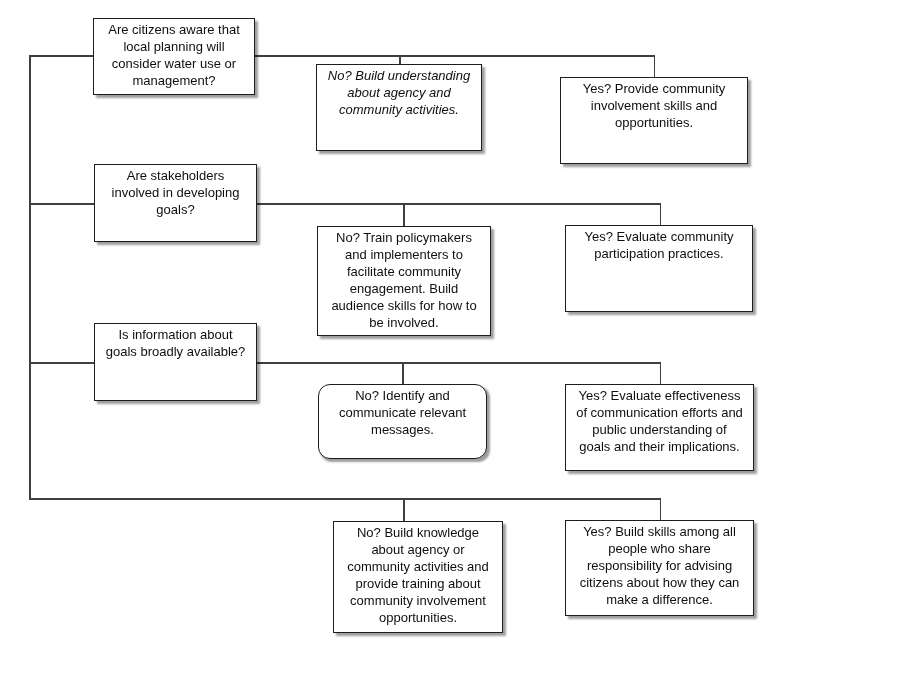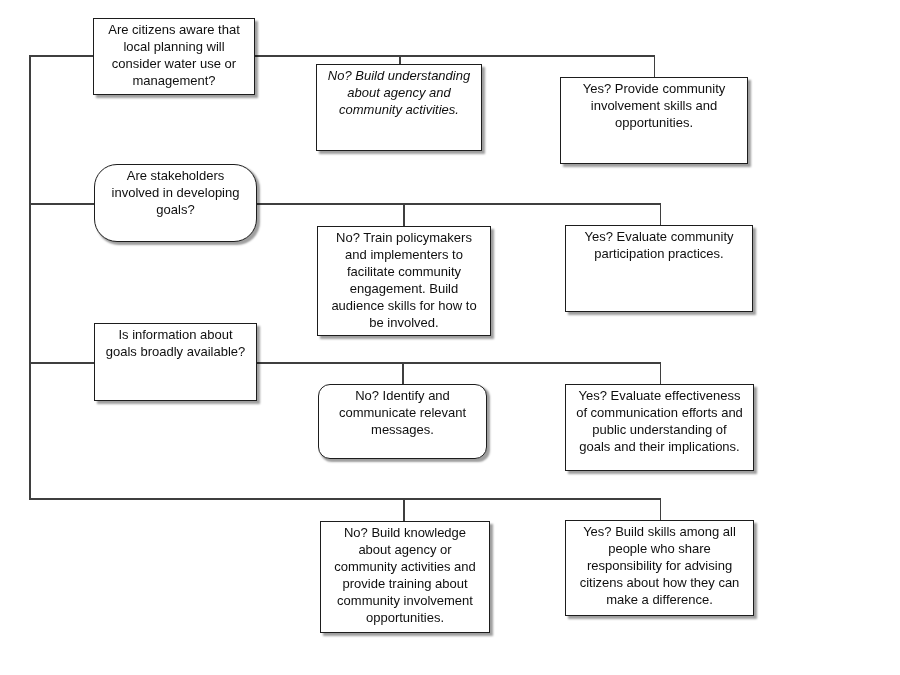--- a/index.html
+++ b/index.html
@@ -76,21 +76,21 @@
     <div class="txt">No? Build understanding
 about agency and
 community activities.</div>
   </div>
   <div class="box" style="left:560px; top:77px; width:188px; height:87px;">
     <div class="txt">Yes? Provide community
 involvement skills and
 opportunities.</div>
   </div>
 
-  <div class="box" style="left:94px; top:164px; width:163px; height:78px;border-radius:23px;">
+  <div class="box" style="left:94px; top:164px; width:163px; height:78px;">
     <div class="txt">Are stakeholders
 involved in developing
 goals?</div>
   </div>
   <div class="box" style="left:317px; top:226px; width:174px; height:110px;">
     <div class="txt">No? Train policymakers
 and implementers to
 facilitate community
 engagement. Build
 audience skills for how to
@@ -110,21 +110,21 @@
 communicate relevant
 messages.</div>
   </div>
   <div class="box" style="left:565px; top:384px; width:189px; height:87px;">
     <div class="txt">Yes? Evaluate effectiveness
 of communication efforts and
 public understanding of
 goals and their implications.</div>
   </div>
 
-  <div class="box" style="left:320px; top:521px; width:170px; height:112px;">
+  <div class="box" style="left:333px; top:521px; width:170px; height:112px;">
     <div class="txt">No? Build knowledge
 about agency or
 community activities and
 provide training about
 community involvement
 opportunities.</div>
   </div>
   <div class="box" style="left:565px; top:520px; width:189px; height:96px;">
     <div class="txt">Yes? Build skills among all
 people who share

